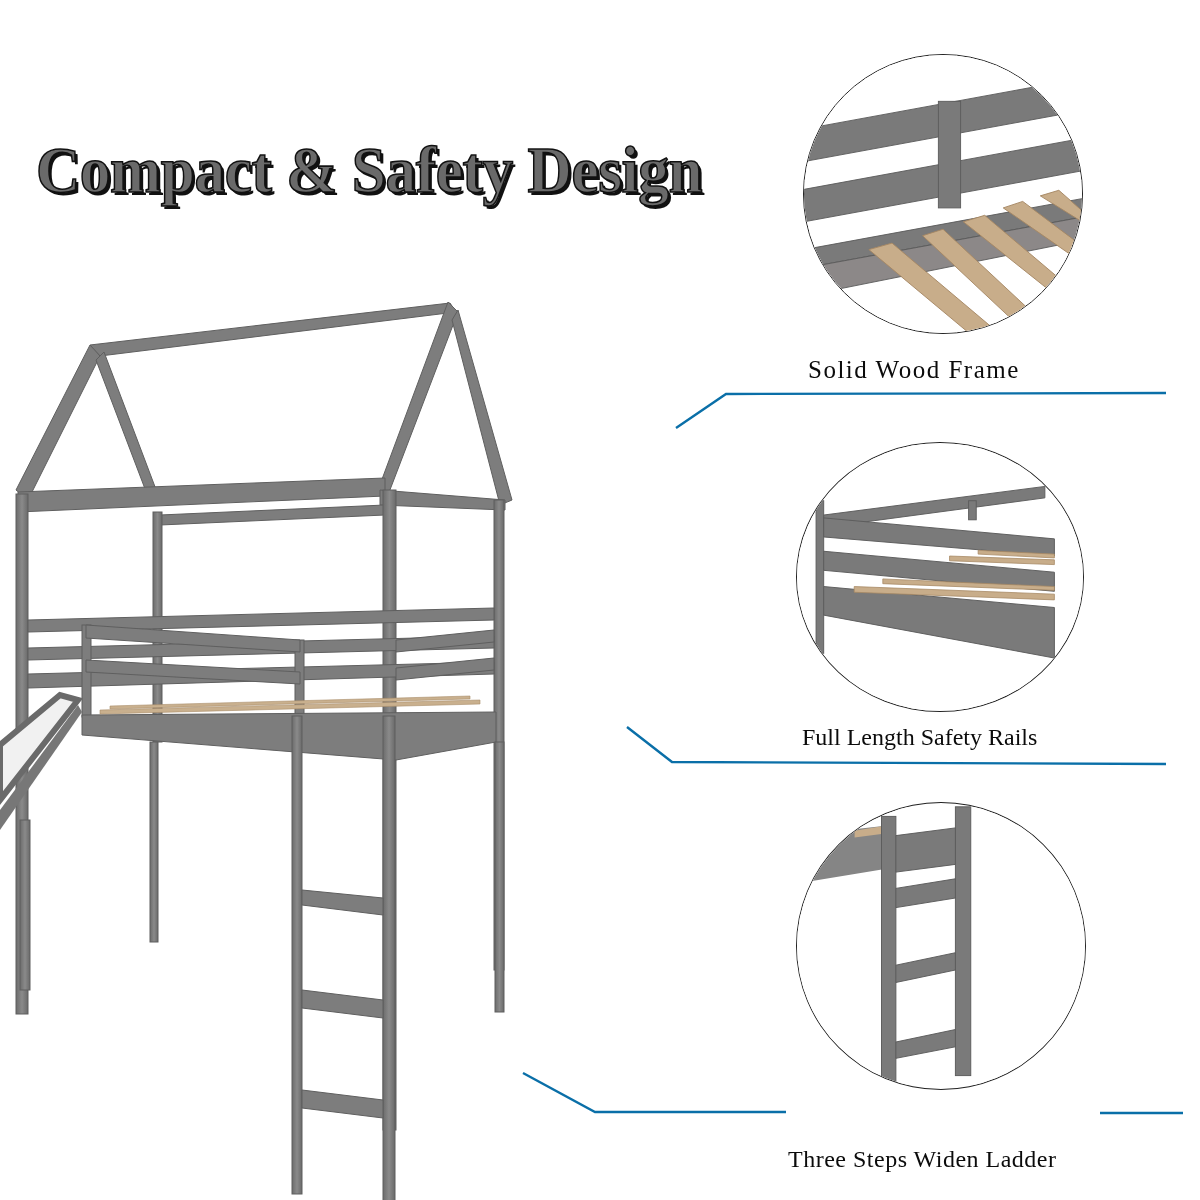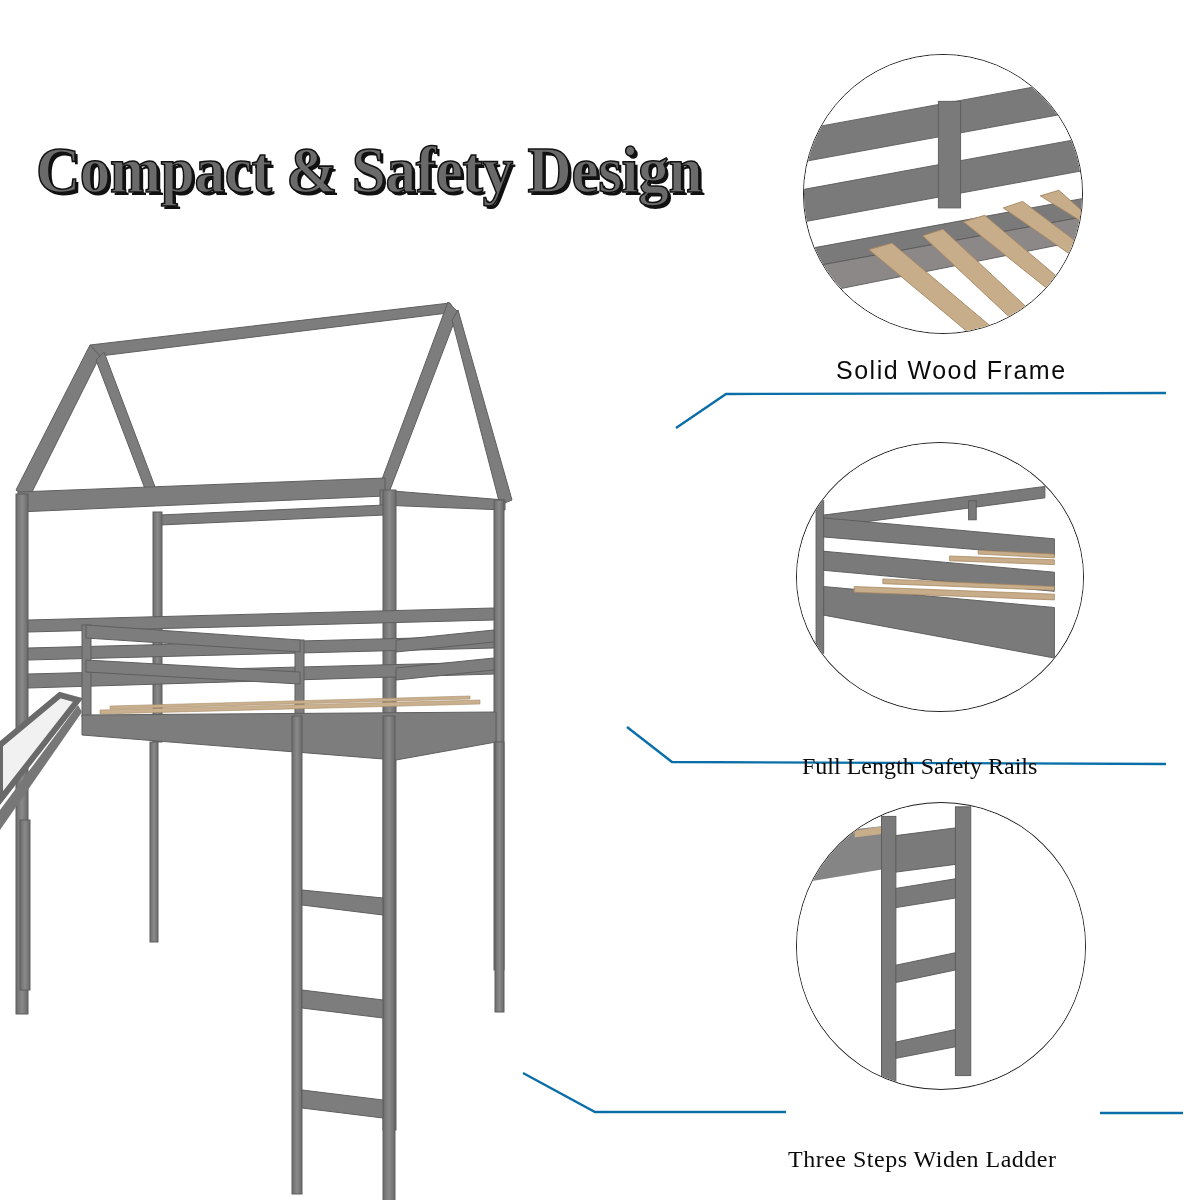--- a/index.html
+++ b/index.html
@@ -9,22 +9,22 @@
     font-family: "Liberation Serif", "DejaVu Serif", serif;
     font-weight: bold; font-size: 66px; letter-spacing: -0.5px;
     color: #6a6a6a;
     -webkit-text-stroke: 1.6px #111;
     text-shadow: 3px 3px 0 #111;
     white-space: nowrap;
     transform: scaleX(0.93); transform-origin: left top;
   }
   .scene { position: absolute; left: 0; top: 0; }
   .callout-label { position: absolute; color: #0b0b0b; white-space: nowrap; }
-  .lbl-frame { left: 836px; top: 356px; font-family: Liberation Sans, sans-serif; font-size: 25px; letter-spacing: 1.5px; }
-  .lbl-rails { left: 802px; top: 753px; font-family: "Liberation Serif", serif; font-size: 24px; }
+  .lbl-frame { left: 808px; top: 356px; font-family: Liberation Serif, serif; font-size: 25px; letter-spacing: 1.5px; }
+  .lbl-rails { left: 802px; top: 724px; font-family: "Liberation Serif", serif; font-size: 24px; }
   .lbl-ladder { left: 788px; top: 1146px; font-family: "Liberation Serif", serif; font-size: 24px; letter-spacing: 0.5px; }
   .detail { position: absolute; border-radius: 50%; overflow: hidden; border: 1.5px solid #222; background: #fff; }
   .d1 { left: 803px; top: 54px; width: 278px; height: 278px; }
   .d2 { left: 796px; top: 442px; width: 286px; height: 268px; }
   .d3 { left: 796px; top: 802px; width: 288px; height: 286px; }
   .detail svg { width: 100%; height: 100%; display: block; }
 </style>
 </head>
 <body>
 

